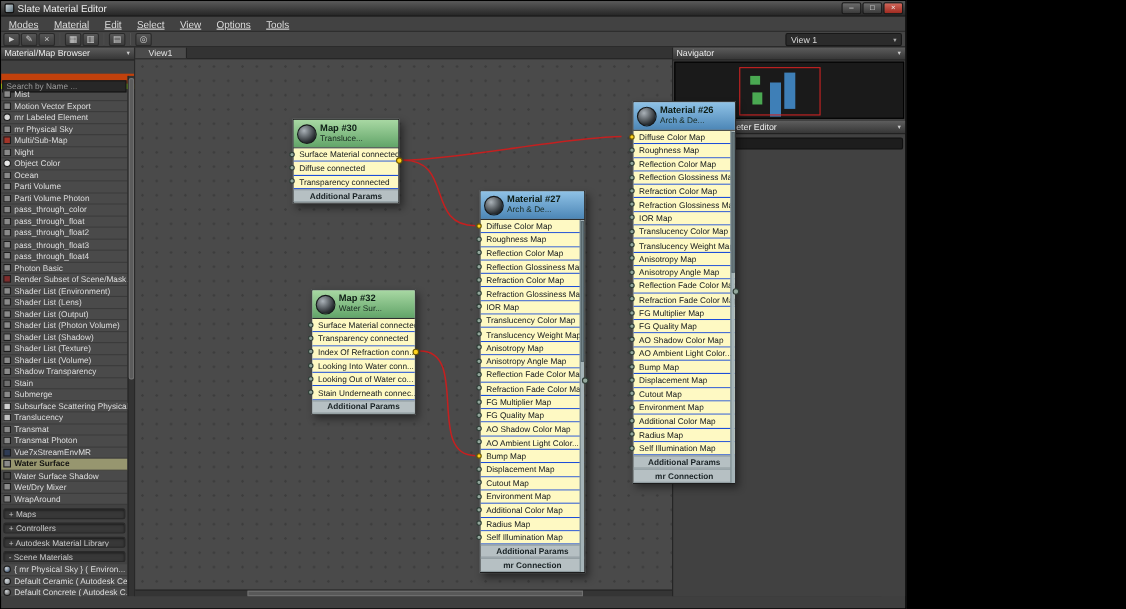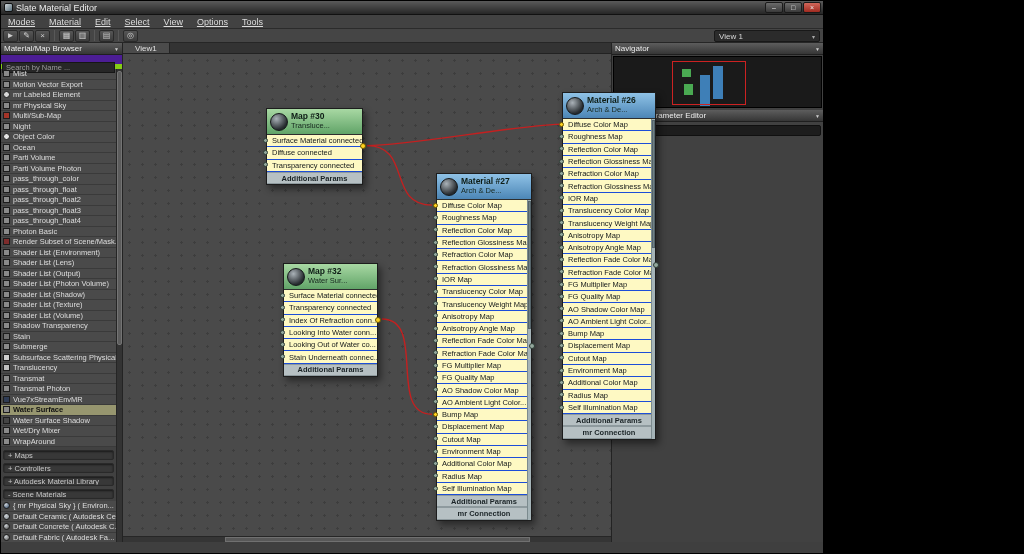--- a/index.html
+++ b/index.html
@@ -23,21 +23,21 @@
   .tb-group { display:flex; align-items:center; gap:1px; }
   .tb-btn { width:15px; height:12px; background:linear-gradient(#565656,#3c3c3c); border:1px solid #2a2a2a; border-radius:2px; color:#cfcfcf; font-size:8px; line-height:10px; text-align:center; }
   .tb-sep { width:1px; height:11px; background:#282828; border-right:1px solid #585858; margin:0 3px; }
   .view-select { position:absolute; right:3px; top:1px; width:106px; height:12px; background:#2b2b2b; border:1px solid #181818; color:#d8d8d8; font-size:8px; display:flex; align-items:center; justify-content:space-between; padding:0 4px; border-radius:2px; }
   .view-select .arr { font-size:6px; color:#aaa; }
 
   
   .left-panel { position:absolute; left:0; top:42px; width:122px; bottom:11px; background:#414141; border-right:1px solid #232323; overflow:hidden; }
   .panel-header { height:12px; background:linear-gradient(#5d5d5d,#363636); border-bottom:1px solid #1f1f1f; color:#ececec; font-size:8px; display:flex; align-items:center; justify-content:space-between; padding:0 3px; white-space:nowrap; }
   .ph-arrow { font-size:5px; color:#cfcfcf; }
-  .search-row { height:14px; padding:1px 7px 1px 1px; background:#4c1d95; border-bottom:5px solid #84cc16; }
+  .search-row { height:14px; padding:1px 7px 1px 1px; background:#c2410c; border-bottom:5px solid #84cc16;margin-top:12px; }
   .search-input { width:100%; height:11px; background:#272727; border:1px solid #161616; color:#c0c0c0; font-size:7.5px; padding:0 3px; }
   .search-input::placeholder { color:#9a9a9a; }
   .browser-list { margin-right:6px; }
   .brow { height:10.5px; display:flex; align-items:center; gap:3px; padding:0 2px; background:#4a4a4a; border-bottom:1px solid #3a3a3a; color:#dedede; font-size:7.5px; white-space:nowrap; overflow:hidden; }
   .brow.selected { background:#97966f; color:#111;font-weight:bold; }
   .swatch { width:7px; height:7px; flex:none; border:1px solid #1c1c1c; }
   .swatch.circle { border-radius:50%; }
   .browser-sections { margin-right:6px; }
   .section-bar { height:10px; margin:3px 2px 0 2px; background:#383838; border:1px solid #292929; border-radius:2px; color:#c8c8c8; font-size:7.5px; display:flex; align-items:center; padding:0 4px; box-shadow:inset 0 1px 2px rgba(0,0,0,.55); white-space:nowrap; overflow:hidden; }
   .scene-list { margin:2px 6px 0 0; }
@@ -422,21 +422,21 @@
           <div class="conn" style="top: 299.25px;"></div>
           <div class="slot">Self Illumination Map</div>
           <div class="conn" style="top: 311.55px;"></div>
           <div class="nfoot">Additional Params</div>
           <div class="nfoot">mr Connection</div>
           <div class="node-scroll">
             <div class="node-scroll-thumb"></div>
           </div>
           <div class="outconn" style="top: 169.4px;"></div>
         </div>
-        <div class="node material" style="left: 439px; top: 38px; width: 94px;">
+        <div class="node material" style="left: 452px; top: 38px; width: 94px;">
           <div class="node-header">
             <div class="thumb"></div>
             <div class="nh-text">
               <div class="nh-title">Material #26</div>
               <div class="nh-sub">Arch &amp; De...</div>
             </div>
           </div>
           <div class="slot">Diffuse Color Map</div>
           <div class="conn connected" style="top: 28.65px;"></div>
           <div class="slot">Roughness Map</div>

